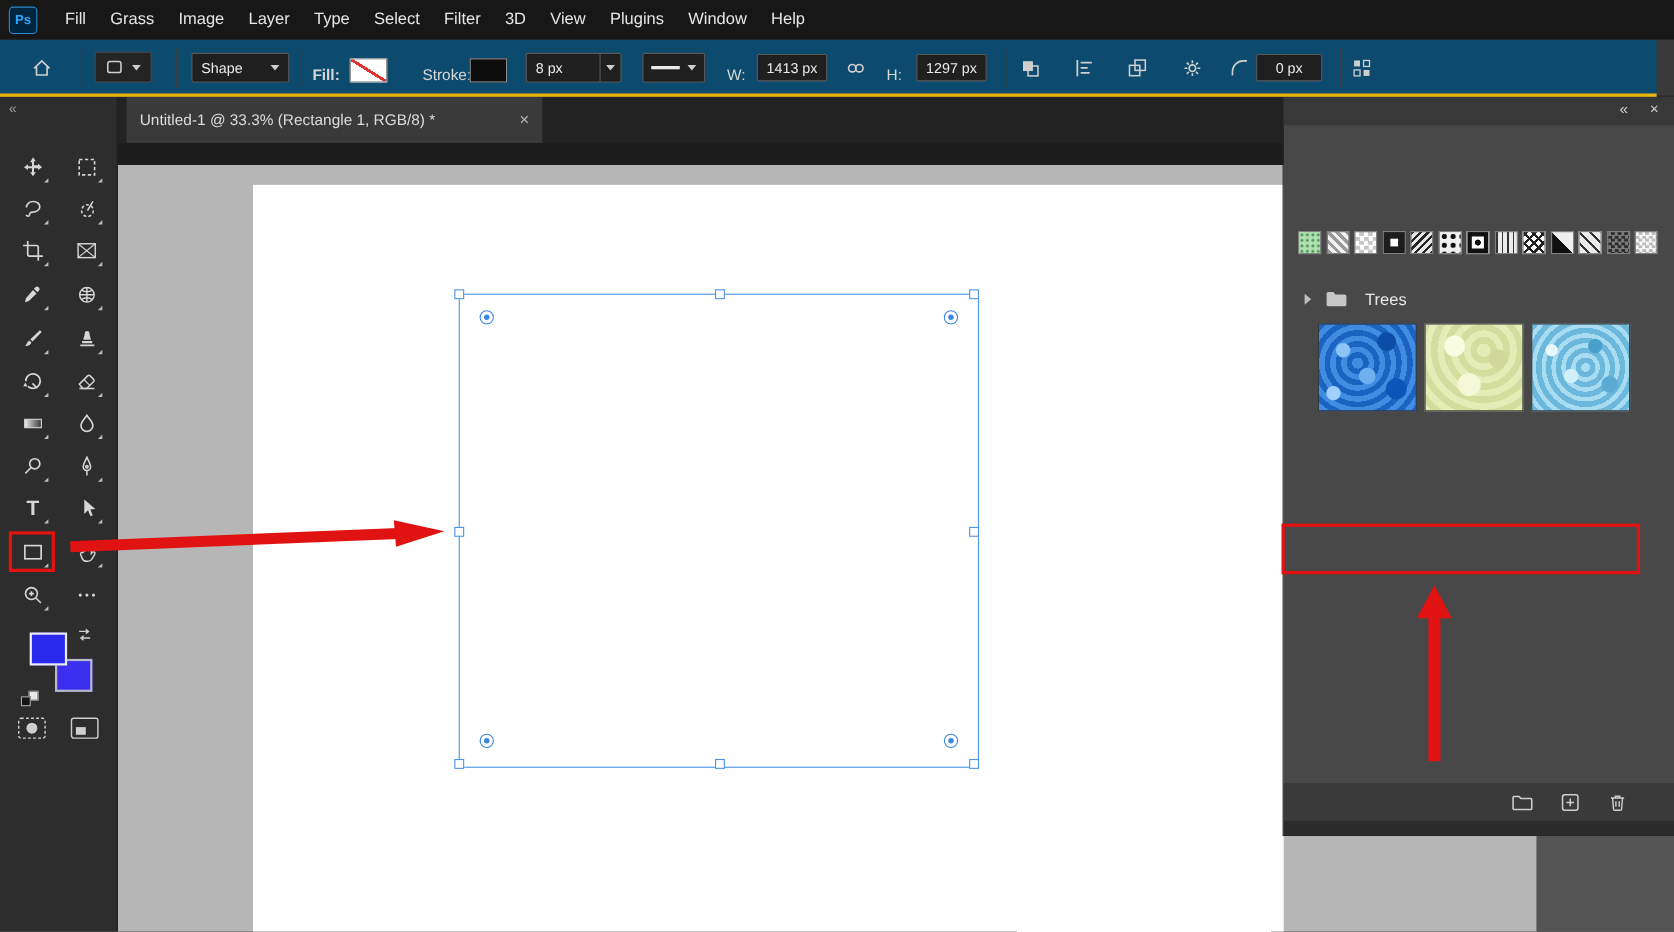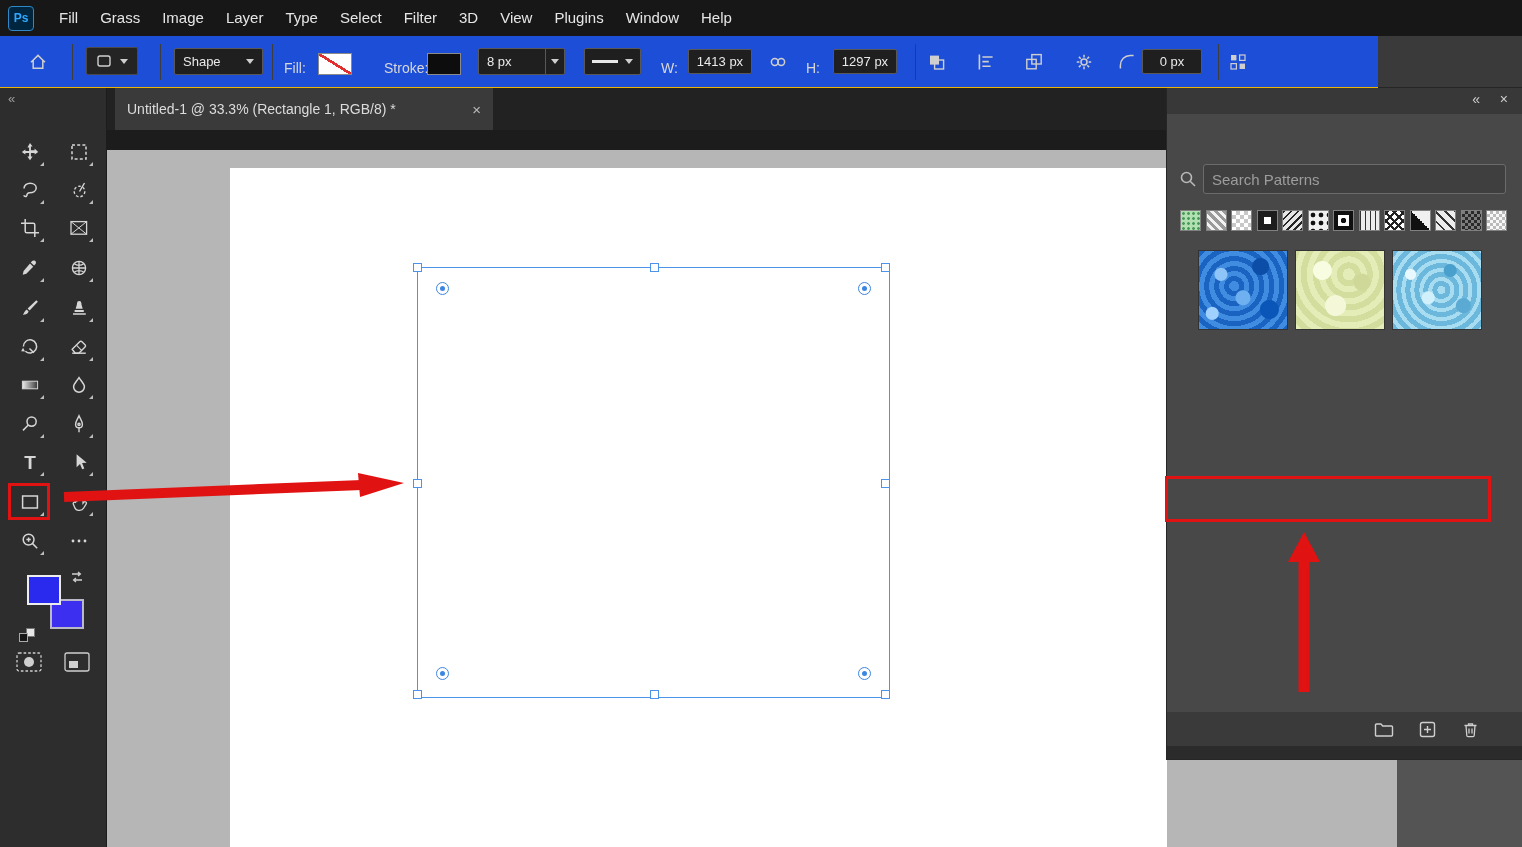--- a/index.html
+++ b/index.html
@@ -10,22 +10,22 @@
 
   
   .menu-bar{position:absolute;left:0;top:0;width:1522px;height:36px;background:#171717;
             display:flex;align-items:center;padding-left:8px;box-sizing:border-box;z-index:20;}
   .ps-logo{width:24px;height:23px;background:#00263f;color:#31a8ff;border:1px solid #2f88c7;
            border-radius:4px;font-size:12px;font-weight:bold;display:flex;align-items:center;
            justify-content:center;margin-right:14px;}
   .menu-item{color:#e6e6e6;font-size:15px;padding:0 11px;line-height:36px;cursor:default;}
 
   
-  .options-bar{position:absolute;left:0;top:36px;width:1378px;height:52px;background:#1d4ed8;
-               border-bottom:1px solid #eab308;box-sizing:border-box;z-index:19;}
+  .options-bar{position:absolute;left:0;top:36px;width:1506px;height:52px;background:#0c4a6e;
+               border-bottom:3px solid #eab308;box-sizing:border-box;z-index:19;}
   .obar-sep{position:absolute;top:8px;width:1px;height:36px;background:#3d3d3d;}
   .obar-label{position:absolute;color:#d8d8d8;font-size:14px;}
   .obar-field{position:absolute;background:#1f1f1f;border:1px solid #585858;border-radius:2px;
               color:#eaeaea;font-size:13px;display:flex;align-items:center;box-sizing:border-box;}
   .chev{width:0;height:0;border-left:4px solid transparent;border-right:4px solid transparent;
         border-top:5px solid #cfcfcf;}
   .fill-swatch{position:absolute;width:34px;height:22px;background:#fff;border:1px solid #8a8a8a;
                box-sizing:border-box;
                background-image:linear-gradient(to top right,transparent 46%,#e03030 46%,#e03030 54%,transparent 54%);}
   .stroke-swatch{position:absolute;width:34px;height:22px;background:#0d0d0d;border:1px solid #8a8a8a;box-sizing:border-box;}
@@ -163,21 +163,21 @@
         <rect x="2" y="3" width="12" height="10" rx="2" fill="none" stroke="#cfcfcf" stroke-width="1.4"></rect>
       </svg>
     <span class="chev"></span>
   </div>
   <div class="obar-sep" style="left:160px;"></div>
   <div class="obar-field" style="left:174px;top:12px;width:89px;height:27px;padding:0 8px;justify-content:space-between;">
     <span>Shape</span>
     <span class="chev"></span>
   </div>
   <div class="obar-sep" style="left:272px;"></div>
-  <span class="obar-label" style="left:284px;top:24px;">Fill:</span>
+  <span class="obar-label" style="left:284px;top:24px;font-weight:bold;">Fill:</span>
   <div class="fill-swatch" style="left:318px;top:17px;"></div>
   <span class="obar-label" style="left:364px;top:24px;margin-left:20px;">Stroke:</span>
   <div class="stroke-swatch" style="left:427px;top:17px;"></div>
   <div class="obar-field" style="left:478px;top:12px;width:87px;height:27px;">
     <span style="padding-left:8px;flex:1;">8 px</span>
     <span style="width:18px;height:100%;display:flex;align-items:center;justify-content:center;border-left:1px solid #585858;">
         <span class="chev"></span>
       </span>
   </div>
   <div class="obar-field" style="left:584px;top:12px;width:57px;height:27px;justify-content:space-between;padding:0 7px;">
@@ -424,47 +424,47 @@
       </svg>
   </div>
 </div>
 
 <div class="panel">
   <div class="panel-header">
     <span class="ph-ic" style="right:42px;">«</span>
     <span class="ph-ic" style="right:14px;">×</span>
   </div>
 
-  <div class="search-row">
-    <span class="abs" style="left:12px;top:6px;">
-      <svg width="18" height="18" viewBox="0 0 18 18" fill="none" stroke="#b9b9b9" stroke-width="1.6">
-          <circle cx="7.5" cy="7.5" r="5"></circle>
-          <path d="M11.2 11.2 16 16"></path>
-        </svg>
-    </span>
-    <input class="search-input" placeholder="Search Patterns" style="">
-  </div>
 
   <div class="swatch-row">
     <div class="sw sw1"></div>
     <div class="sw sw2"></div>
     <div class="sw sw3"></div>
     <div class="sw sw4"></div>
     <div class="sw sw5"></div>
     <div class="sw sw6"></div>
     <div class="sw sw7"></div>
     <div class="sw sw8"></div>
     <div class="sw sw9"></div>
     <div class="sw sw10"></div>
     <div class="sw sw11"></div>
     <div class="sw sw12"></div>
     <div class="sw sw13"></div>
   </div>
 
   <div class="group-list">
+    <div class="pgroup">
+      <span class="chev-r"></span>
+      <span class="folder-ic">
+        <svg width="20" height="16" viewBox="0 0 20 16">
+            <path fill="#c6c6c6" d="M1 3a1.5 1.5 0 0 1 1.5-1.5h4.6l2 2.2h8.4A1.5 1.5 0 0 1 19 5.2V13a1.5 1.5 0 0 1-1.5 1.5h-15A1.5 1.5 0 0 1 1 13z"></path>
+          </svg>
+      </span>
+      <span>Trees</span>
+    </div>
     <div class="water-thumbs">
       <div class="wt wt1"></div>
       <div class="wt wt2"></div>
       <div class="wt wt3"></div>
     </div>
   </div>
 
   <div class="panel-bottom">
     <span>
       <svg width="20" height="17" viewBox="0 0 20 17" fill="none" stroke="#cfcfcf" stroke-width="1.4">

